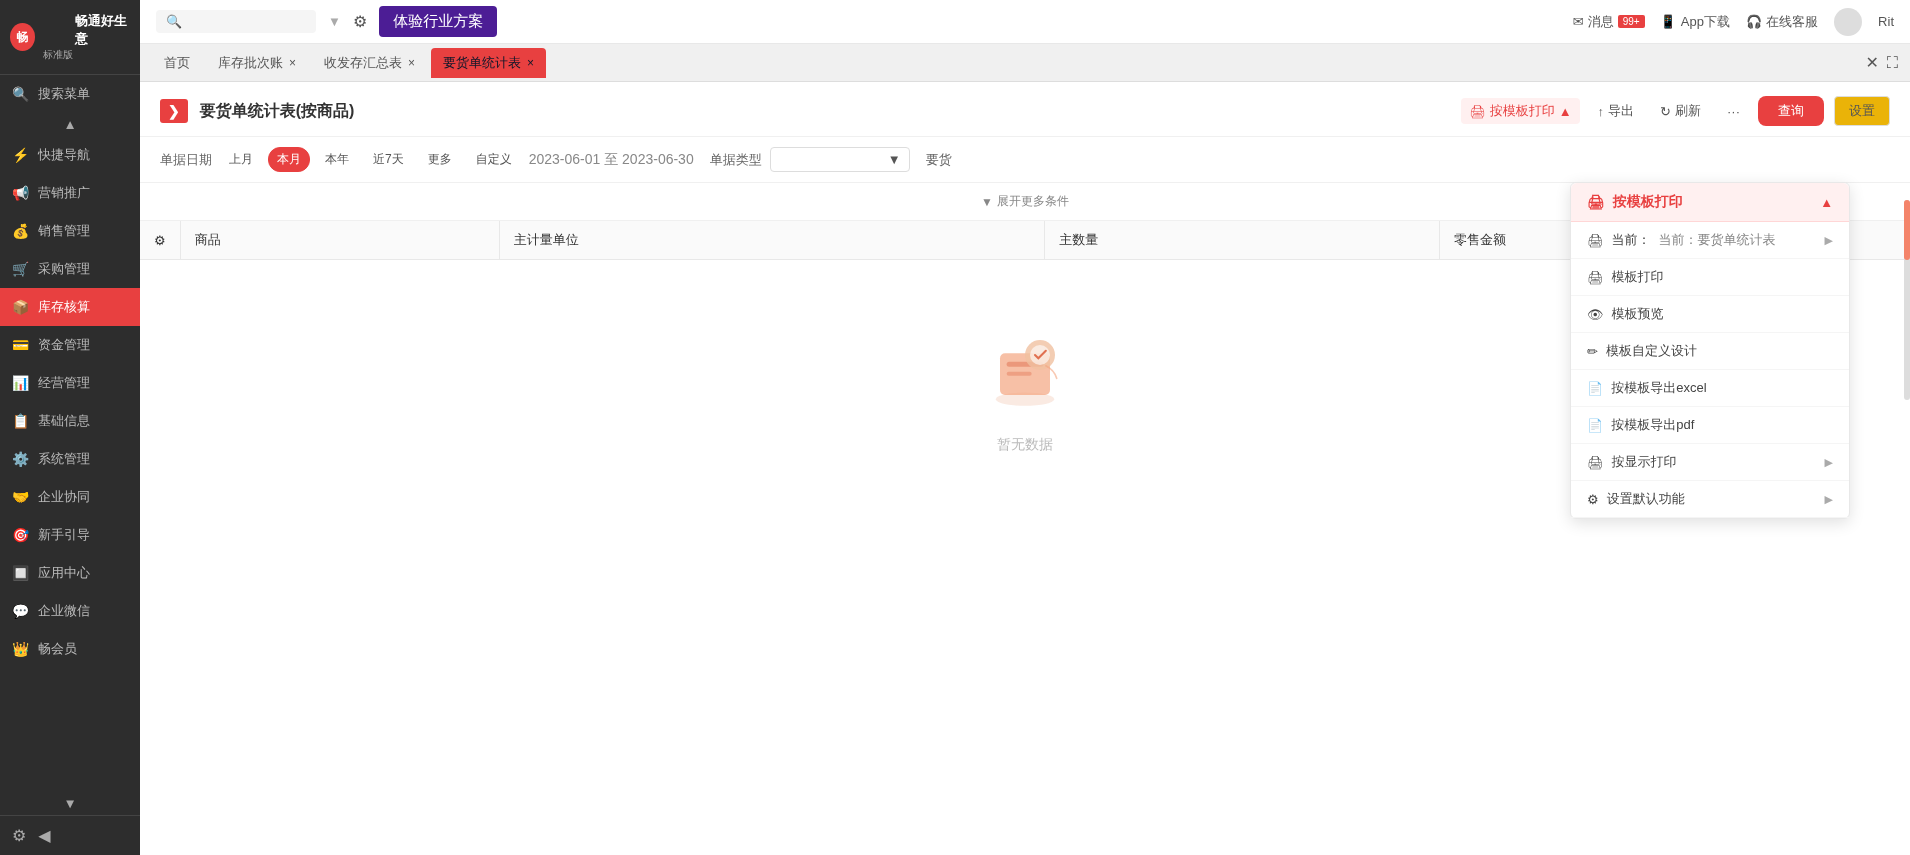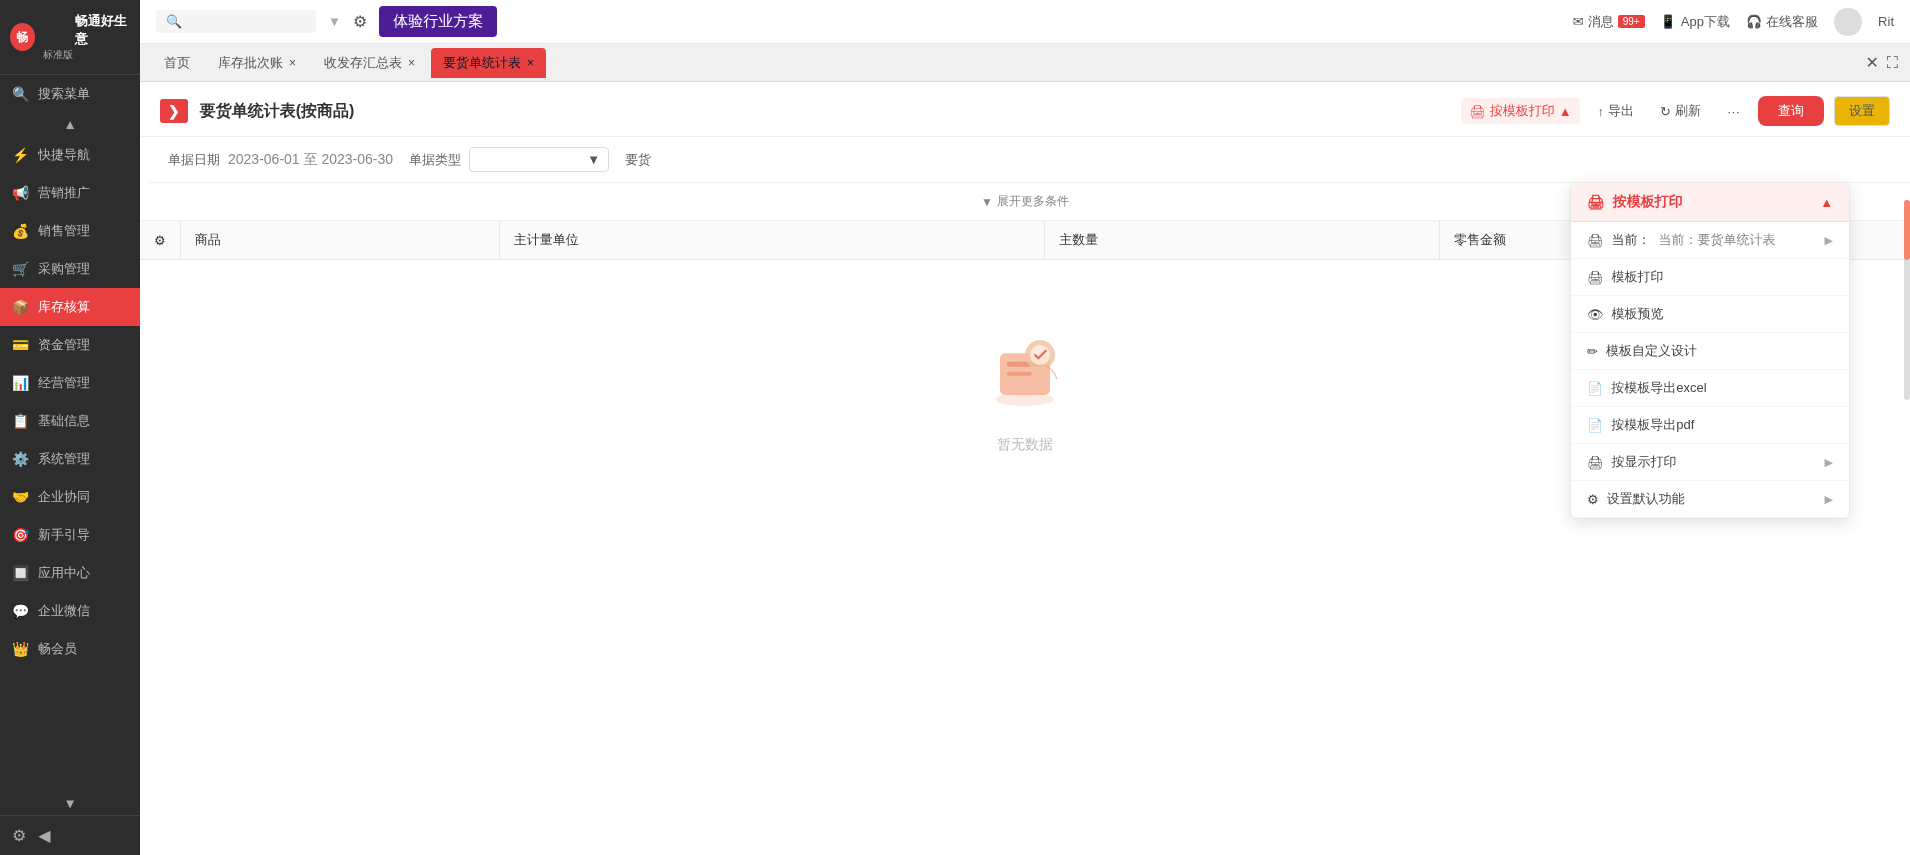--- a/index.html
+++ b/index.html
@@ -200,21 +200,20 @@
     }
 
     
     .filter-bar {
       padding: 10px 20px;
       display: flex;
       align-items: center;
       gap: 16px;
       border-bottom: 1px solid #f0f0f0;
       flex-wrap: wrap;
-      margin-left: 8px;
     }
     .filter-section {
       display: flex; align-items: center; gap: 8px;
     }
     .filter-label { color: #666; white-space: nowrap; }
     .filter-dates { display: flex; align-items: center; gap: 6px; }
     .date-btn {
       padding: 3px 8px;
       border: 1px solid transparent;
       background: none;
@@ -528,20 +527,28 @@
         </button>
         <button class="action-btn">···</button>
         <button class="query-btn">查询</button>
         <button class="settings-btn">设置</button>
       </div>
     </div>
 
     <div class="filter-bar">
       <div class="filter-section">
         <span class="filter-label">单据日期</span>
+        <div class="filter-dates">
+          <button class="date-btn">上月</button>
+          <button class="date-btn active">本月</button>
+          <button class="date-btn">本年</button>
+          <button class="date-btn">近7天</button>
+          <button class="date-btn">更多</button>
+          <button class="date-btn">自定义</button>
+        </div>
         <span class="date-range">2023-06-01 至 2023-06-30</span>
       </div>
       <div class="filter-section">
         <span class="filter-label">单据类型</span>
         <div class="filter-select">
           <span style="color:#aaa;"></span>
           <span>▼</span>
         </div>
       </div>
       <div class="filter-section">

